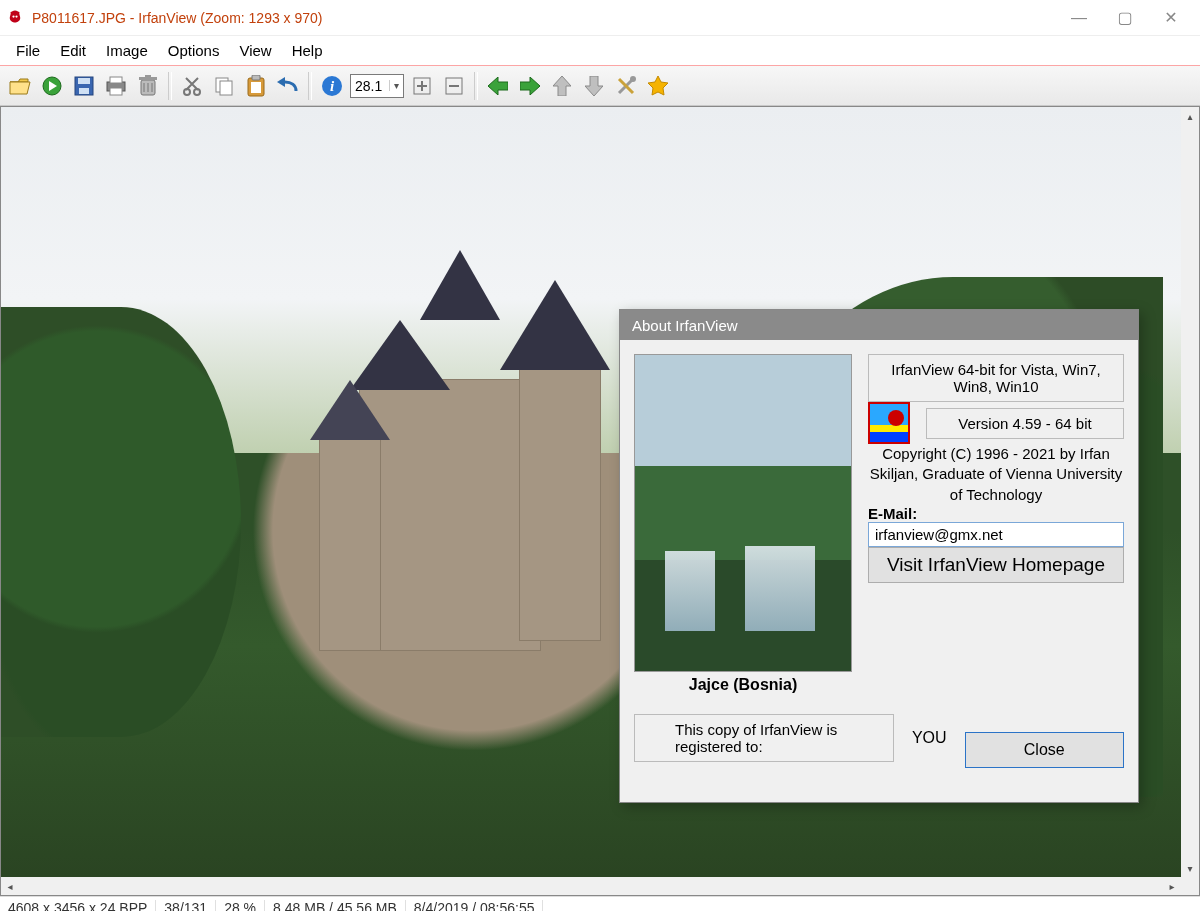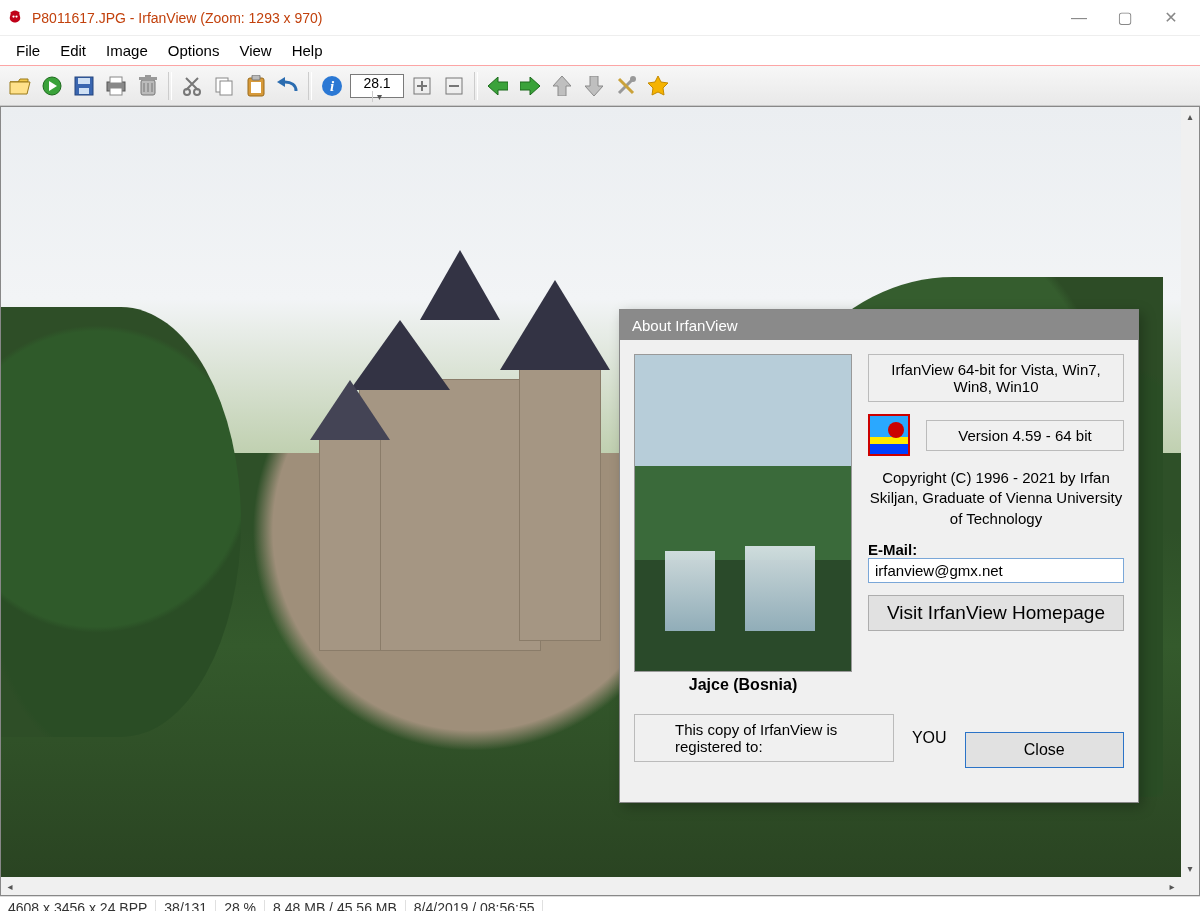--- a/index.html
+++ b/index.html
@@ -46,21 +46,21 @@
     padding: 0 6px;
   }
   .tbtn {
     width: 28px; height: 28px;
     display:flex;align-items:center;justify-content:center;
     border-radius:2px;
   }
   .tsep { width:4px; height:28px; border-left:1px solid #ccc; border-right:1px solid #fff; margin:0 2px;}
   .zoomfield {
     width:54px; height:24px; border:1px solid #7a7a7a; background:#fff; font-size:14px;
-    padding:0 4px; display:flex;align-items:center;justify-content:space-between;flex-direction:column;
+    padding:0 4px; display:flex;align-items:center;justify-content:space-between;
   }
   .zoomfield .dd { font-size:10px;color:#555;padding-left:4px;border-left:1px solid #ccc; }
   .viewport {
     position:relative;
     height: 790px;
     border: 1px solid #888;
     background:#fff;
     overflow:hidden;
   }
   .picture {
@@ -103,21 +103,21 @@
   }
   .dlg-title { height:30px; background:#8a8a8a; color:#fff; display:flex;align-items:center;padding:0 12px; font-size:15px;}
   .dlg-body { padding:14px; display:flex; gap:16px; }
   .dlg-img {
     width:218px; height:318px; position:relative;
     background:linear-gradient(#b7cdd9 0 35%, #3a6a3a 35% 65%, #2a4a2a 65% 100%);
     border:1px solid #999;
   }
   .waterfall{position:absolute;bottom:40px;left:30px;width:50px;height:80px;background:linear-gradient(#dfe9ee,#9cb8c8);opacity:.9;}
   .waterfall.w2{left:110px;width:70px;height:85px;}
-  .dlg-right{flex:1; display:flex; flex-direction:column; gap:12px;}
+  .dlg-right{flex:1; display:flex; flex-direction:column; }
   .boxlabel{
     border:1px solid #bbb; background:#f0f0f0; padding:6px 10px; text-align:center;font-size:15px;
   }
   .iconrow{display:flex;align-items:center;gap:16px;}
   .ivicon{width:42px;height:42px;border:2px solid #c00;background:
      linear-gradient(#2aa8ff 0 55%,#ffea00 55% 75%,#0040ff 75% 100%);position:relative;}
   .ivicon::after{content:"";position:absolute;left:18px;top:6px;width:16px;height:16px;background:#c00;border-radius:50%;}
   .copyright{font-size:15px;text-align:center;line-height:1.35;}
   .email-label{font-size:15px;font-weight:bold;}
   .email-field{border:1px solid #7aa7d8;background:#fff;padding:3px 6px;font-size:15px;}

